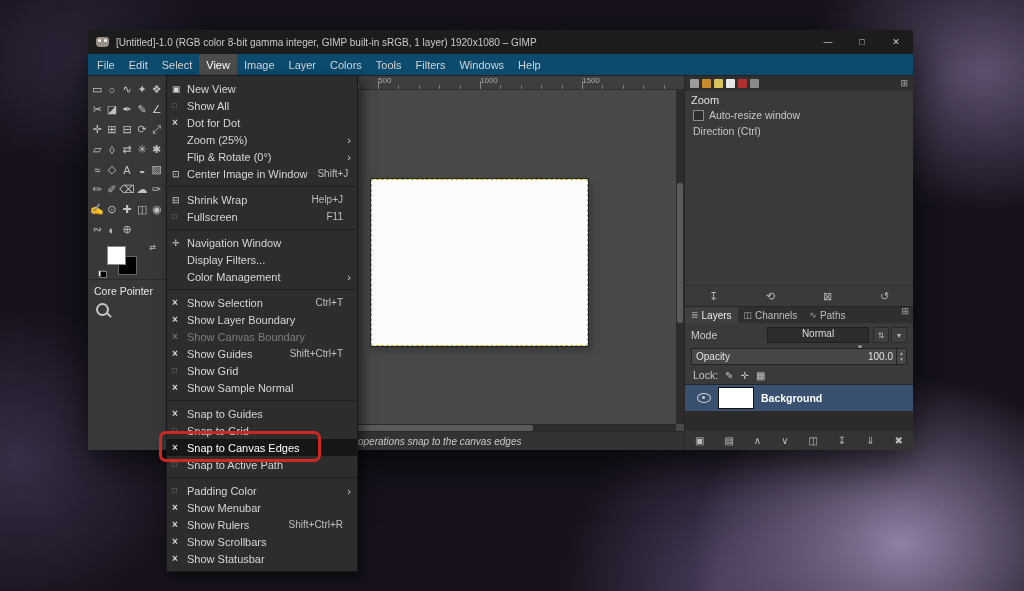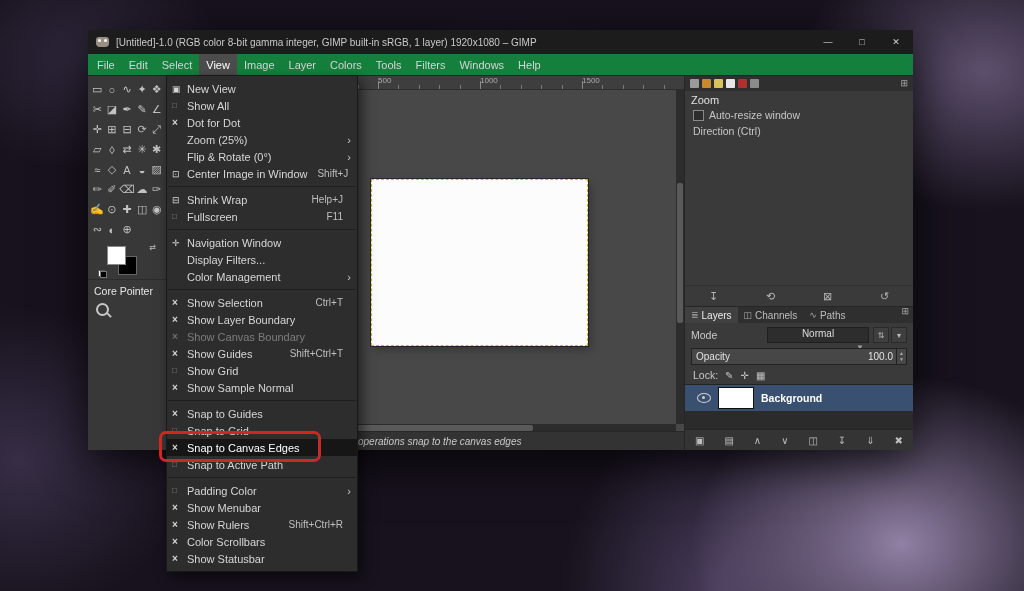--- a/index.html
+++ b/index.html
@@ -19,21 +19,21 @@
   #window{position:absolute;left:88px;top:30px;width:825px;height:420px;background:#2e2e2e;
     box-shadow:0 12px 42px rgba(0,0,0,.7);display:flex;flex-direction:column;color:#cfcfcf;}
   .titlebar{height:24px;background:#1c1c1c;display:flex;align-items:center;padding-left:8px;gap:7px;flex:0 0 auto;}
   .wilber{width:13px;height:10px;background:#9a8f85;border-radius:3px 3px 4px 4px;position:relative;flex:0 0 auto;}
   .wilber::before,.wilber::after{content:'';position:absolute;top:2px;width:3px;height:3px;border-radius:50%;background:#fff;}
   .wilber::before{left:2px}.wilber::after{right:2px}
   .titlebar .title{font-size:10px;color:#c9c9c9;flex:1;white-space:nowrap;overflow:hidden;}
   .win-controls{display:flex;height:100%;flex:0 0 auto;}
   .win-btn{width:34px;display:flex;align-items:center;justify-content:center;font-size:9px;color:#d2d2d2;}
   
-  .menubar{height:21px;background:#15803d;display:flex;align-items:stretch;padding-left:2px;border-bottom:1px solid #222;flex:0 0 auto;}
+  .menubar{height:21px;background:#0c4a6e;display:flex;align-items:stretch;padding-left:2px;border-bottom:1px solid #222;flex:0 0 auto;}
   .mb-item{padding:0 7px;display:flex;align-items:center;font-size:11px;color:#d4d4d4;}
   .mb-item.active{background:#4c4c4c;color:#fff;}
   
   .main{flex:1;display:flex;min-height:0;}
   
   .toolbox{width:78px;background:#383838;border-right:1px solid #262626;display:flex;flex-direction:column;flex:0 0 auto;}
   .tool-grid{display:grid;grid-template-columns:repeat(5,1fr);padding:4px 2px 2px;row-gap:1px;}
   .tool{height:19px;display:flex;align-items:center;justify-content:center;font-size:11px;color:#c2c2c2;}
   .swatches{position:relative;height:36px;margin:2px 8px 0;}
   .sw-back{position:absolute;left:22px;top:13px;width:17px;height:17px;background:#000;border:1px solid #666;}
@@ -481,21 +481,21 @@
     </div>
     <div class="menu-item">
       <span class="gutter chk">×</span>
       <span class="lbl">Show Rulers</span>
       <span class="sp"></span>
       <span class="accel">Shift+Ctrl+R</span>
       <span class="arrow"></span>
     </div>
     <div class="menu-item">
       <span class="gutter chk">×</span>
-      <span class="lbl">Color Scrollbars</span>
+      <span class="lbl">Show Scrollbars</span>
       <span class="sp"></span>
       <span class="arrow"></span>
     </div>
     <div class="menu-item">
       <span class="gutter chk">×</span>
       <span class="lbl">Show Statusbar</span>
       <span class="sp"></span>
       <span class="arrow"></span>
     </div>
   </div>

